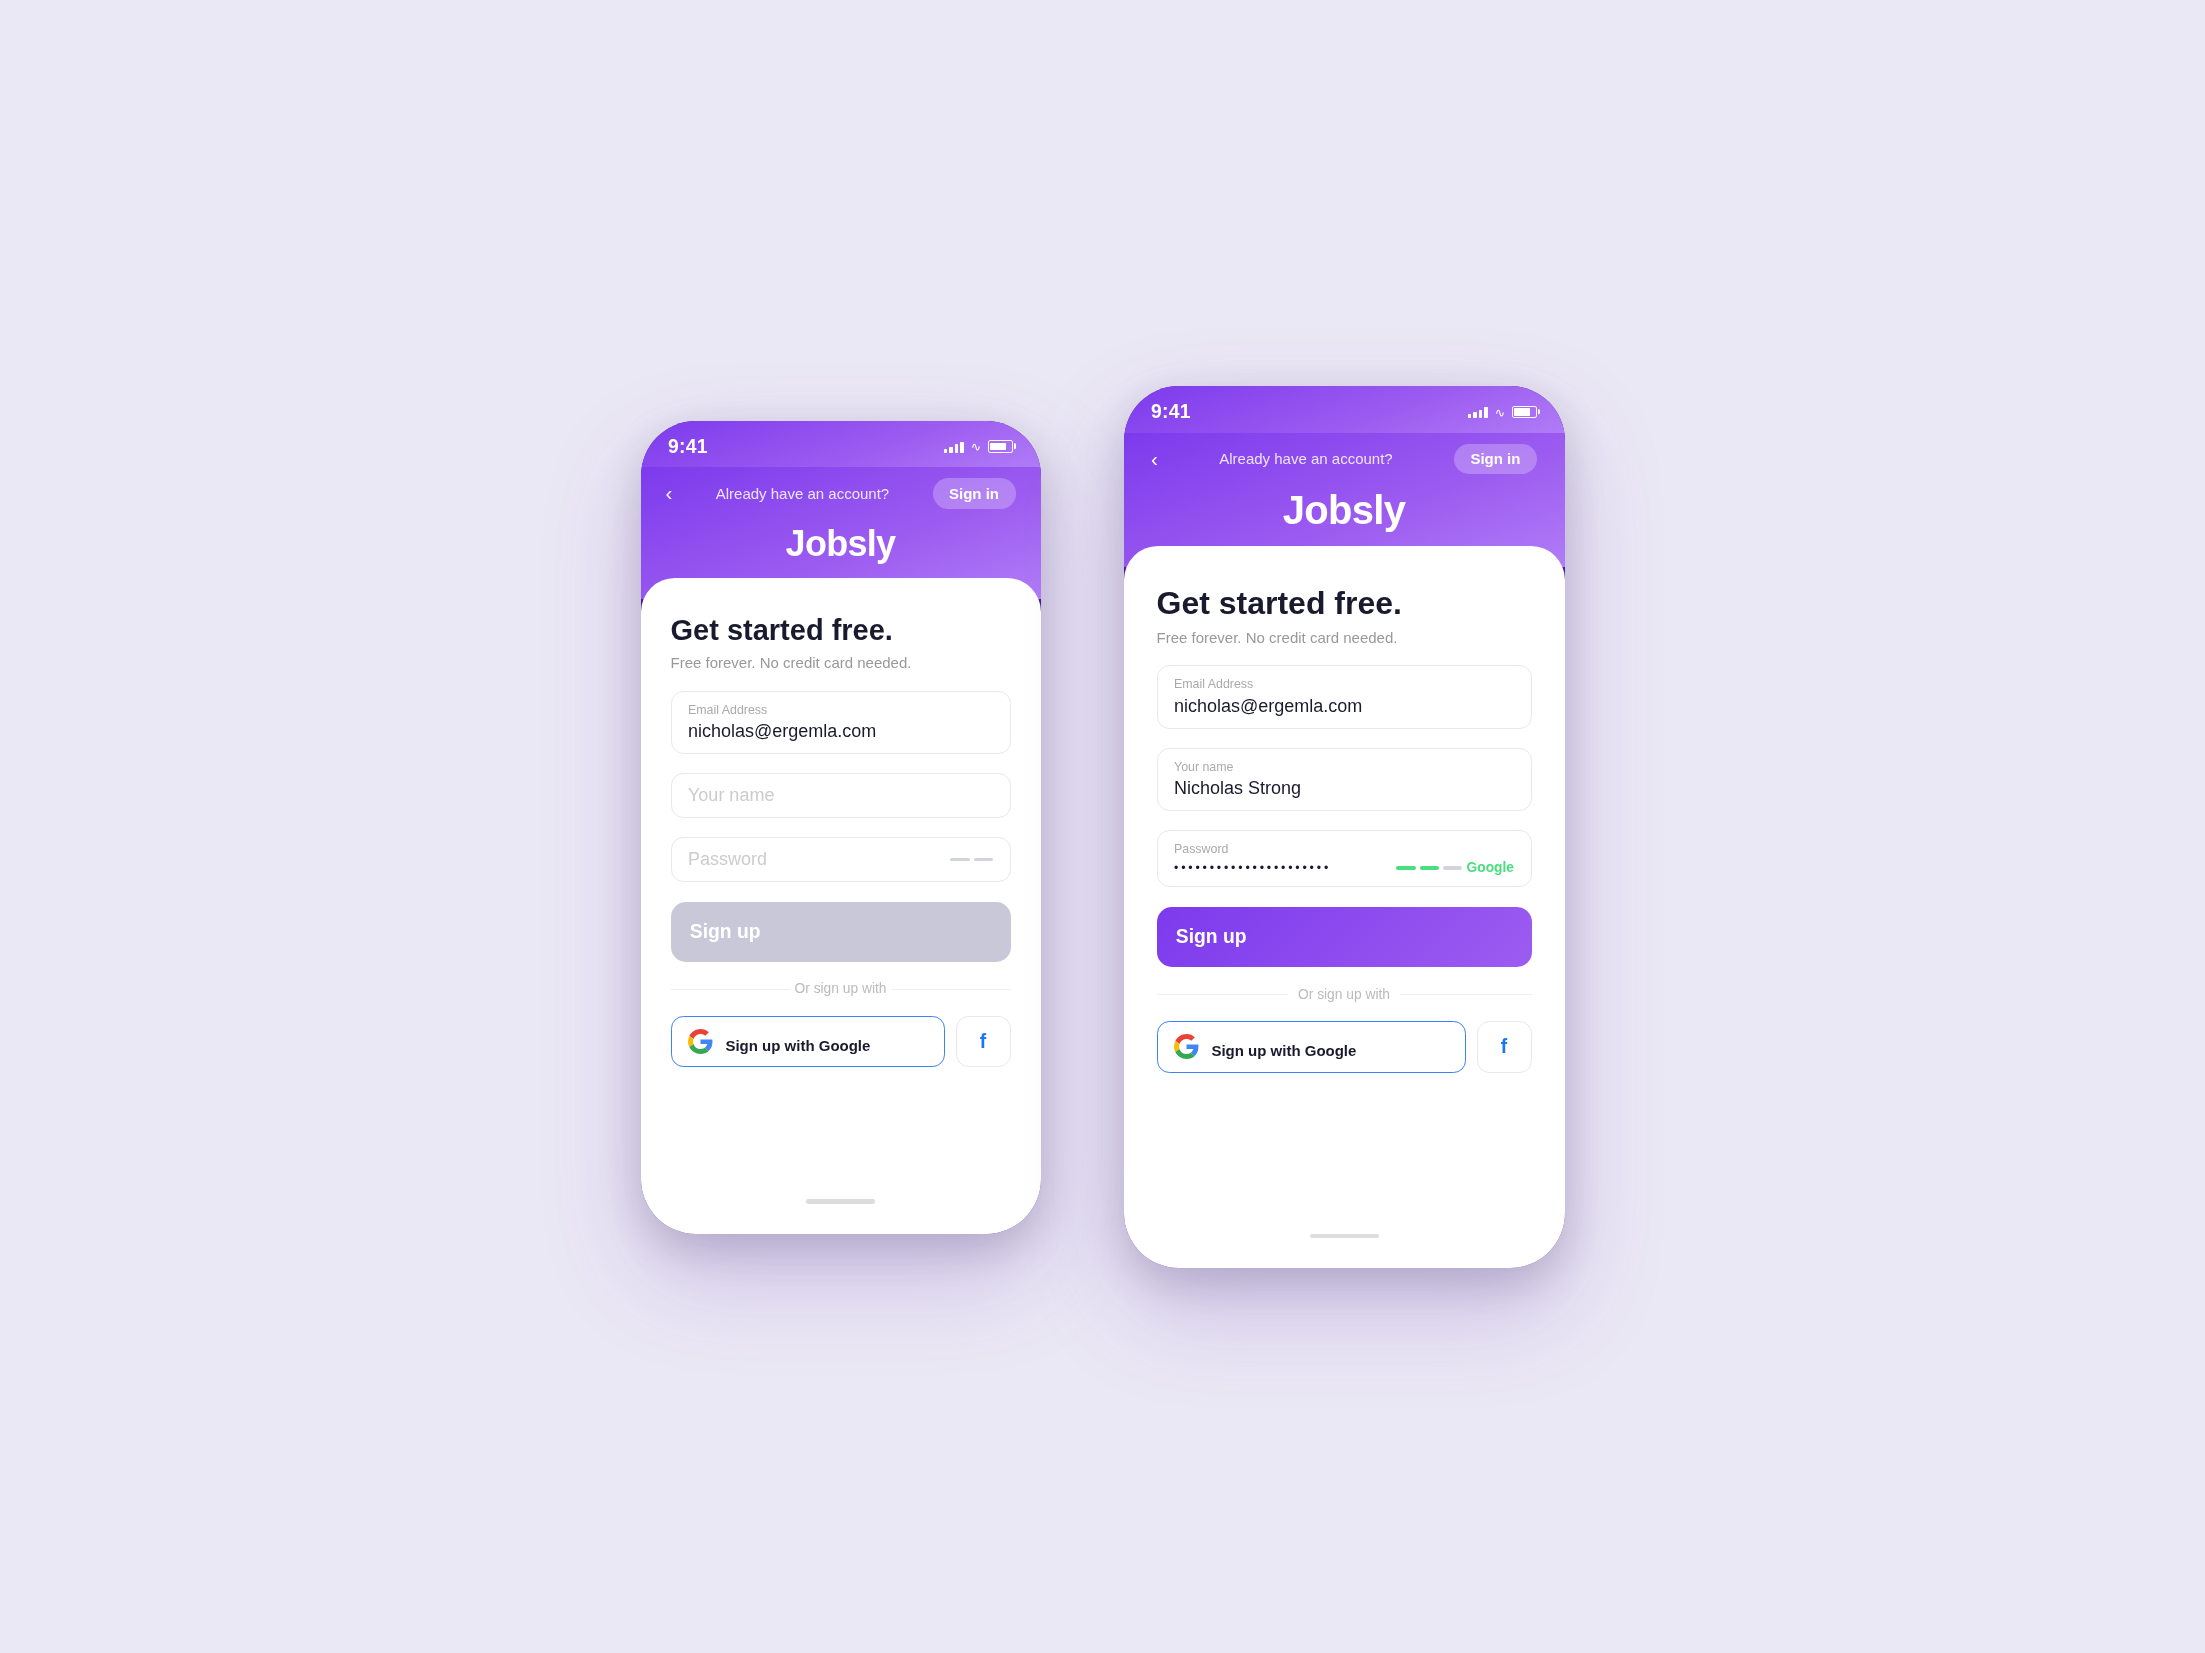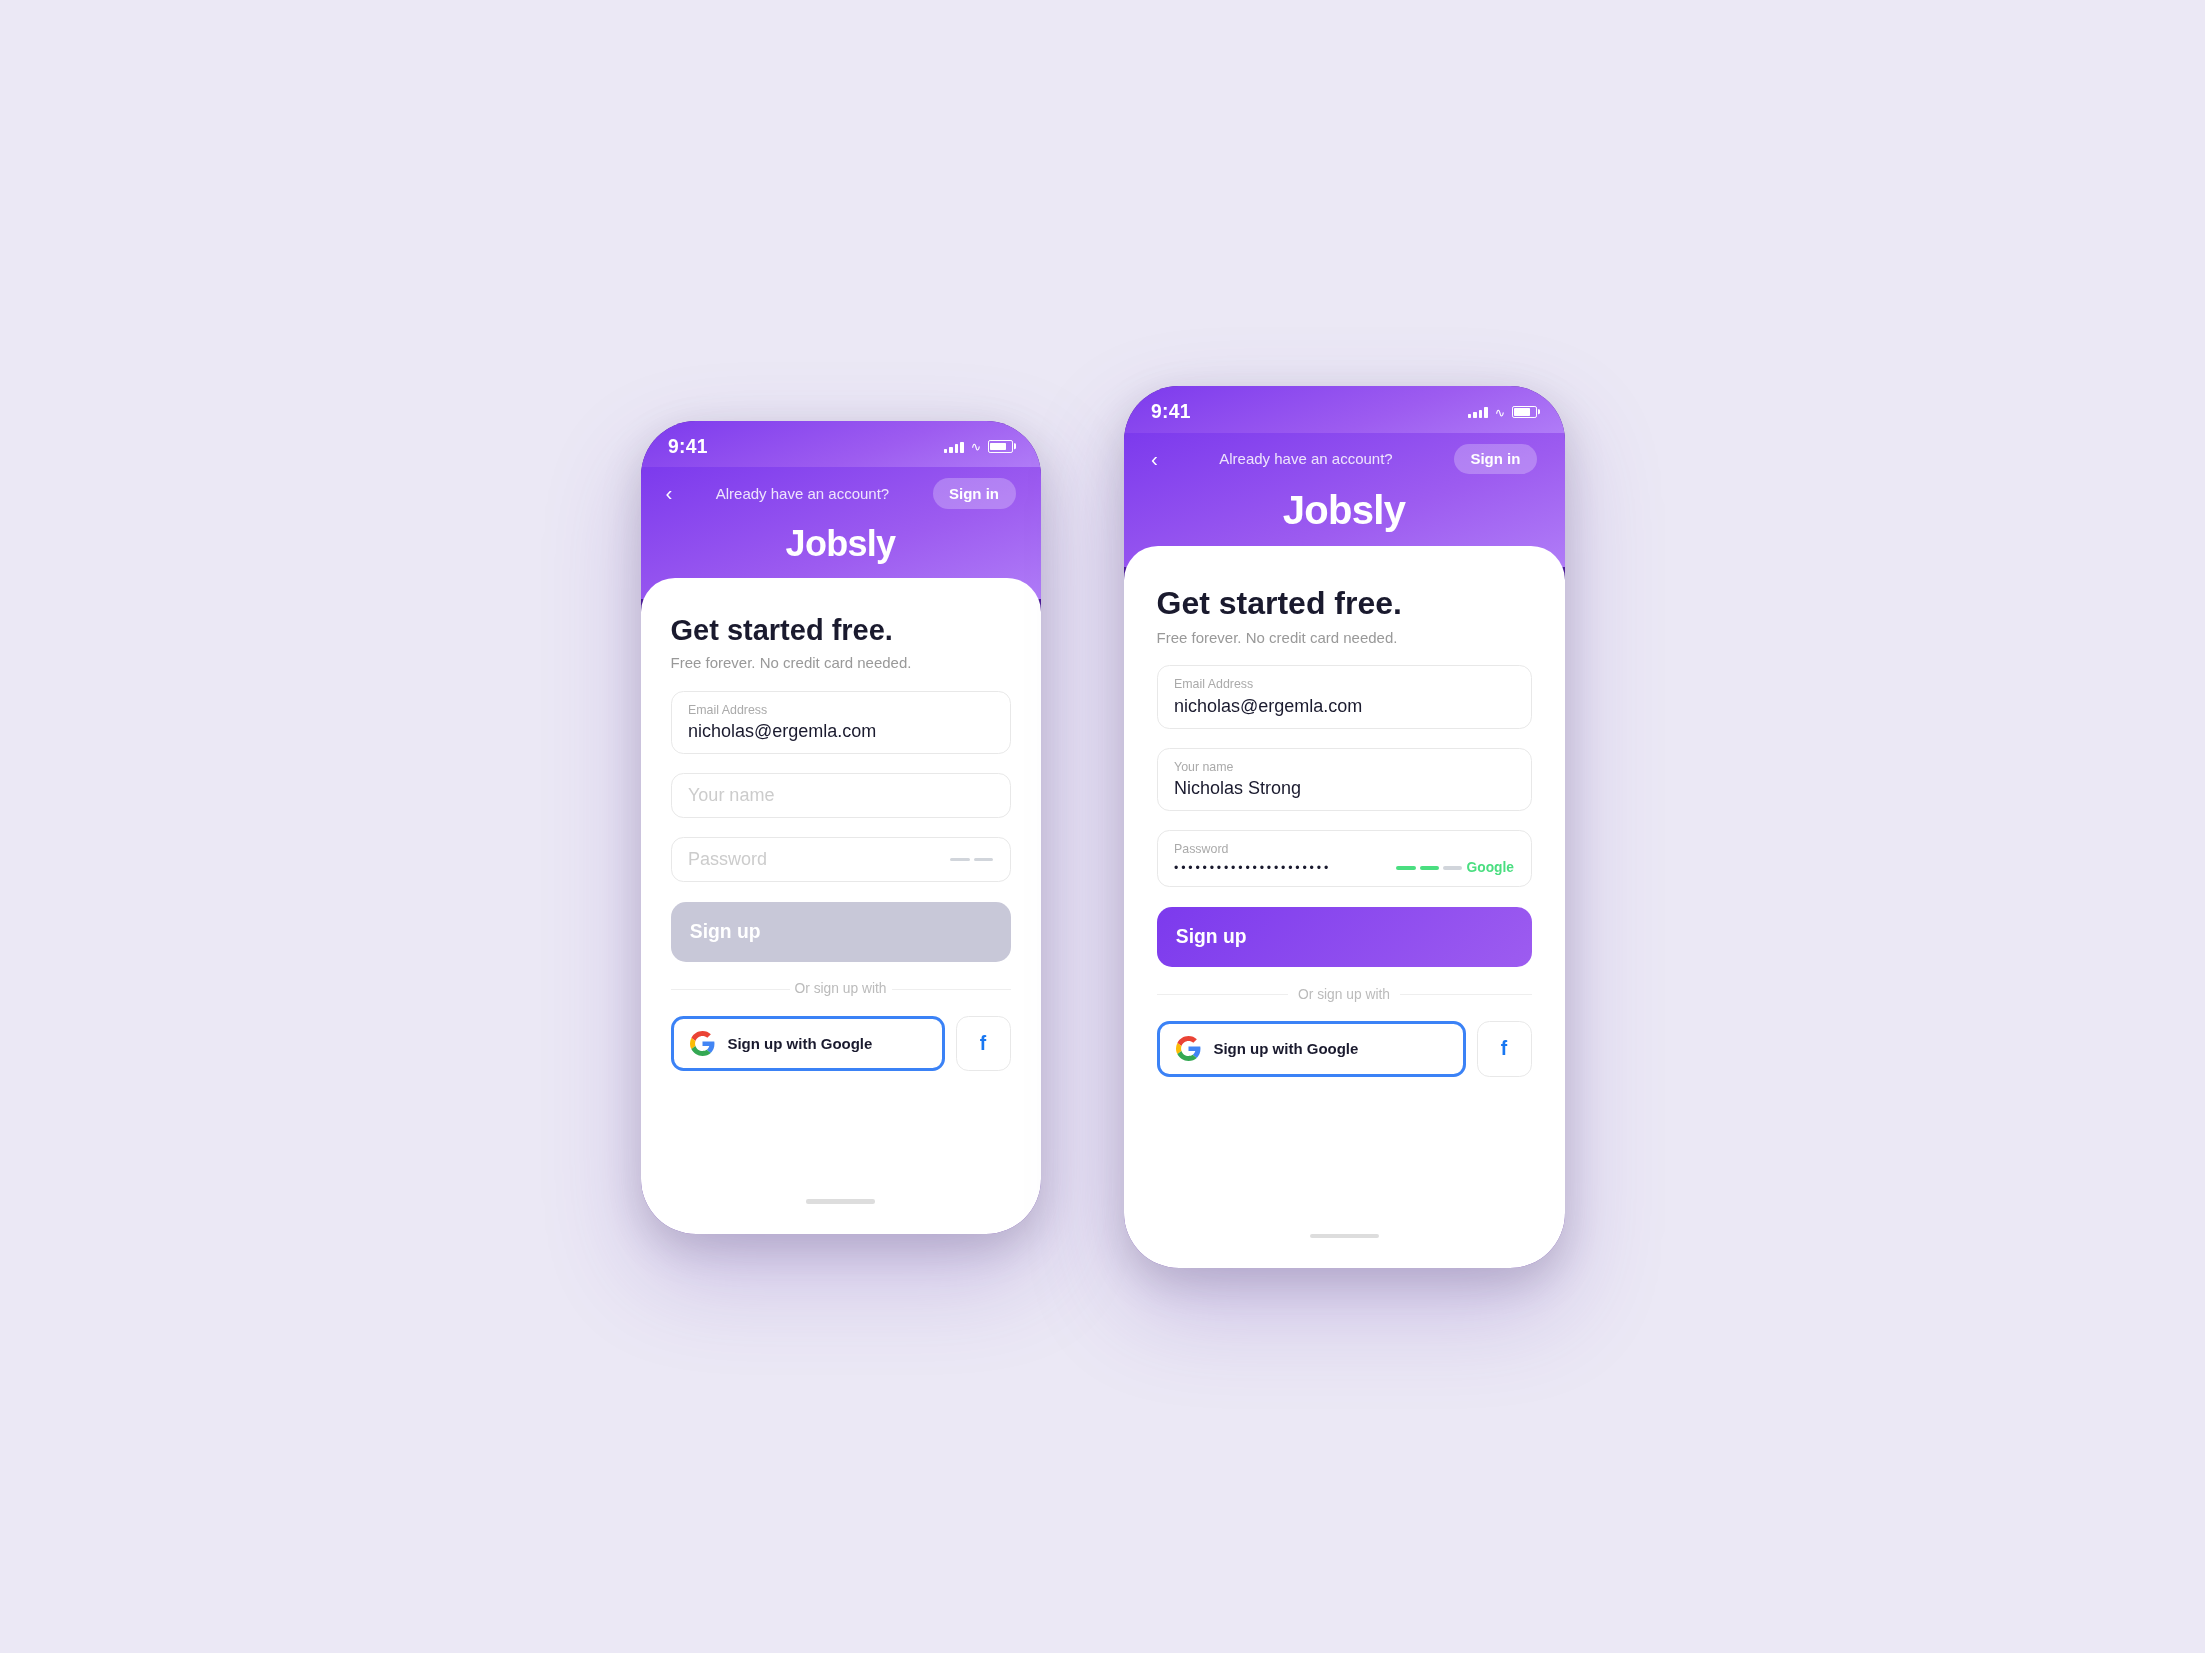--- a/index.html
+++ b/index.html
@@ -296,23 +296,23 @@
 
     
     .social-row {
       display: flex;
       gap: 11px;
     }
 
     .social-google {
       flex: 1;
       display: flex;
-      align-items: center;
+      align-items: flex-end;
       gap: 12.4px;
-      border: 3px solid #3b82f6;
+      border: 1px solid #3b82f6;
       border-radius: 12.4px;
       padding: 12.4px 16.5px;
       cursor: pointer;
       background: #fff;
     }
 
     .google-icon {
       width: 25px;
       height: 25px;
     }

